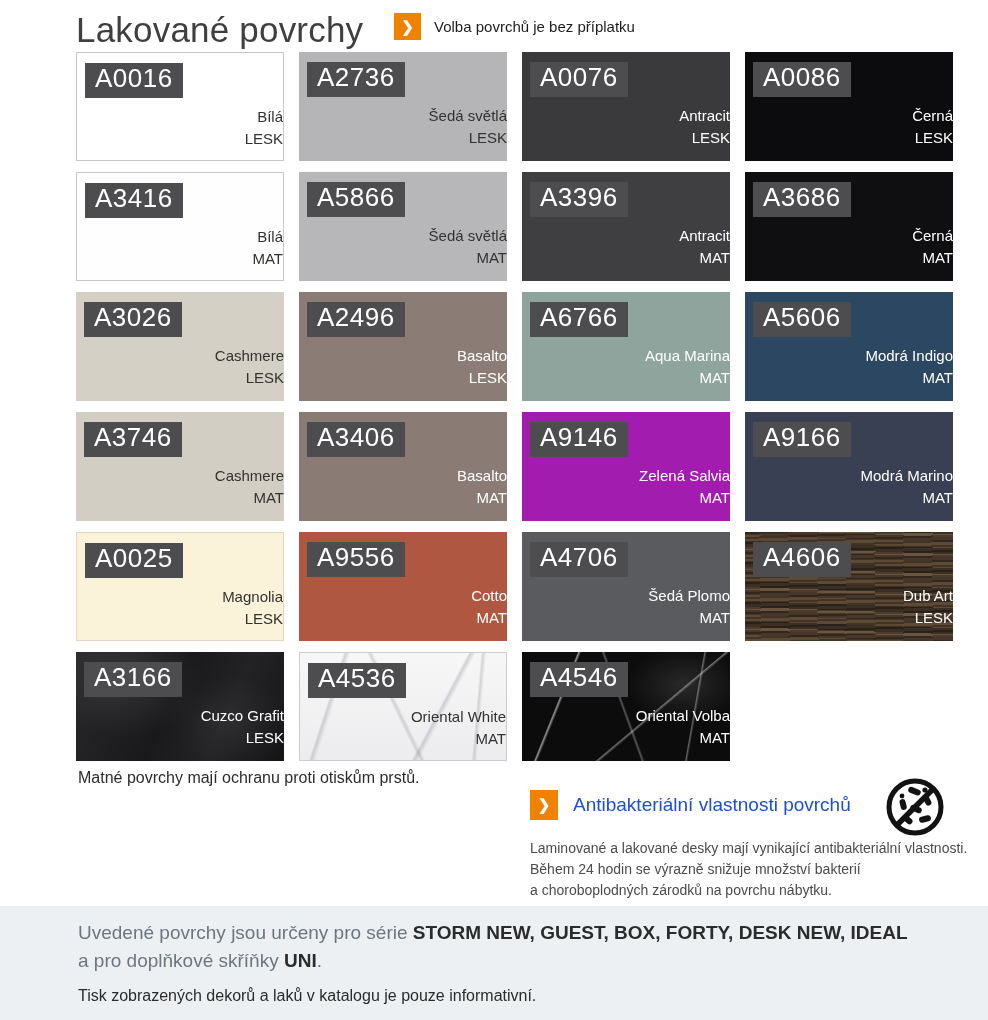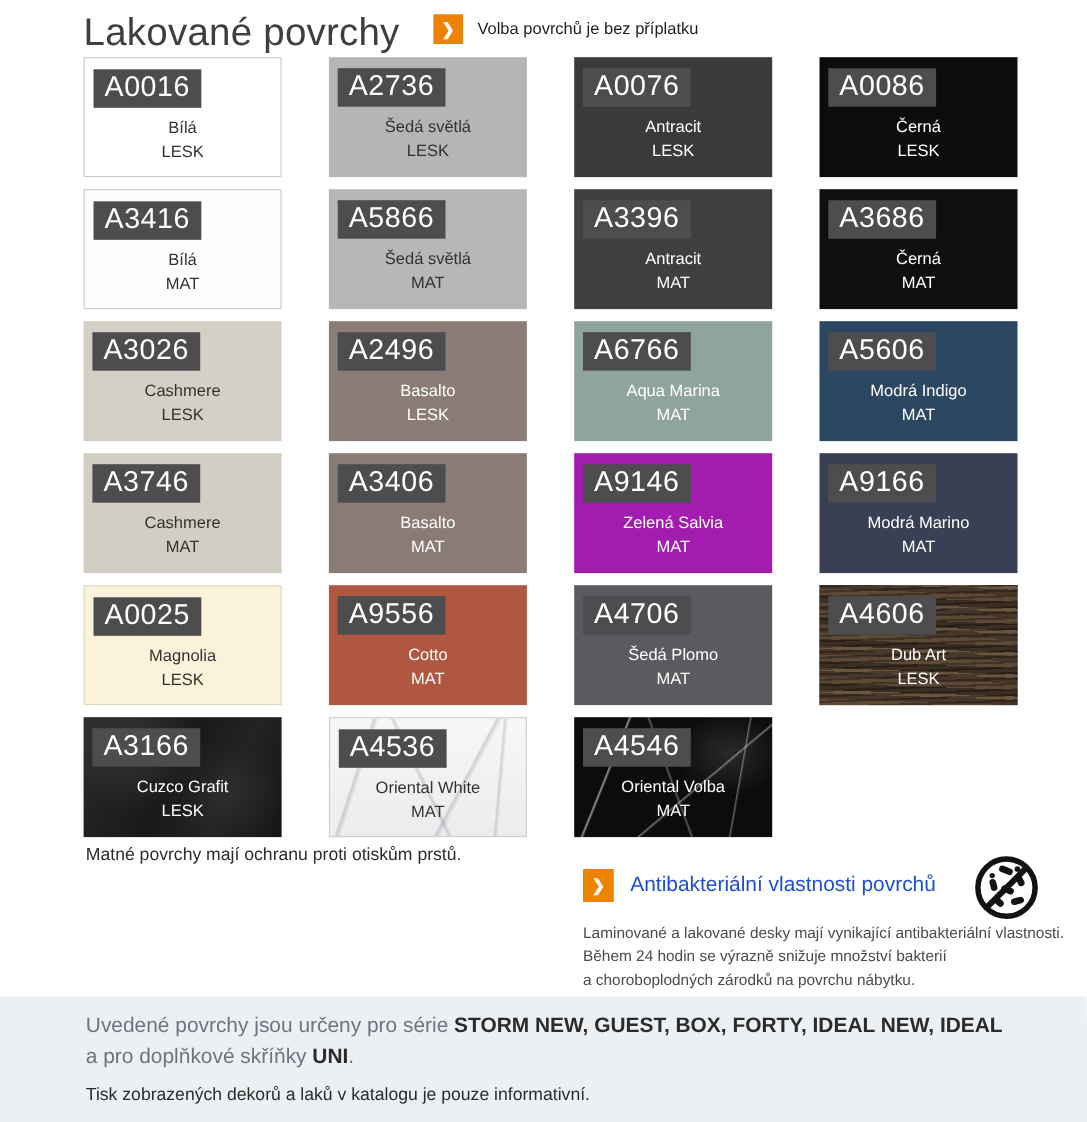--- a/index.html
+++ b/index.html
@@ -7,23 +7,23 @@
   body { font-family:"Liberation Sans", sans-serif; }
   .page { position:relative; width:988px; height:1020px; background:#ffffff; overflow:hidden; }
 
   .page-title { position:absolute; left:76px; top:10px; font-size:35px; color:#3f3f3f; font-weight:400; letter-spacing:.2px; }
 
   .header-note { position:absolute; left:394px; top:13px; display:flex; align-items:center; gap:13px; }
   .arrow-box { width:27px; height:27px; background:#ef8200; color:#ffffff; display:flex; align-items:center; justify-content:center; font-size:15px; font-weight:bold; }
   .header-note .note-text { font-size:15px; color:#1d1d1d; font-weight:500; }
 
   .swatch-grid { position:absolute; left:76px; top:52px; width:885px; display:grid; grid-template-columns:repeat(4,216px); grid-auto-rows:109px; column-gap:7px; row-gap:11px; }
-  .swatch { position:relative; width:180px; height:109px; overflow:hidden; }
+  .swatch { position:relative; width:208px; height:109px; overflow:hidden; }
   .swatch .code { position:absolute; left:8px; top:10px; background:#4d4d4f; color:#ffffff; font-size:26px; letter-spacing:.5px; padding:1px 10px 4px 10px; line-height:1.15; }
-  .swatch .label-wrap { position:absolute; left:0; right:0; top:54px; text-align:center; }
+  .swatch .label-wrap { position:absolute; left:0; right:0; top:54px; text-align:right; }
   .swatch .name { font-size:15px; line-height:20px; }
   .swatch .finish { font-size:15px; line-height:20px; margin-top:2px; }
   .swatch.txt-dark .name, .swatch.txt-dark .finish { color:#333230; }
   .swatch.txt-light .name, .swatch.txt-light .finish { color:#ffffff; }
 
   .tx-wood { background:
     repeating-linear-gradient(178deg, rgba(0,0,0,.30) 0 2px, rgba(0,0,0,0) 2px 5px),
     repeating-linear-gradient(2deg, #5d4a36 0 6px, #47372a 6px 11px, #6a5540 11px 14px, #3b2e23 14px 20px),
     #4b3b2d; }
   .tx-grafit { background:
@@ -279,17 +279,17 @@
     </svg>
   </div>
 
   <div class="anti-para">
     <span>Laminované a lakované desky mají vynikající antibakteriální vlastnosti.</span><br>
     <span>Během 24 hodin se výrazně snižuje množství bakterií</span><br>
     <span>a choroboplodných zárodků na povrchu nábytku.</span>
   </div>
 
   <div class="footer-band" style="background: rgb(237, 240, 243);">
-    <div class="footer-series">Uvedené povrchy jsou určeny pro série <b>STORM NEW,</b> <b>GUEST,</b> <b>BOX,</b> <b>FORTY,</b> <b>IDEAL NEW,</b> <b>IDEAL</b><br>a pro doplňkové skříňky <b>UNI</b>.</div>
+    <div class="footer-series">Uvedené povrchy jsou určeny pro série <b>STORM NEW,</b> <b>GUEST,</b> <b>BOX,</b> <b>FORTY,</b> <b>DESK NEW,</b> <b>IDEAL</b><br>a pro doplňkové skříňky <b>UNI</b>.</div>
     <div class="footer-disclaimer">Tisk zobrazených dekorů a laků v katalogu je pouze informativní.</div>
   </div>
 
 </div>
 
 </body></html>

